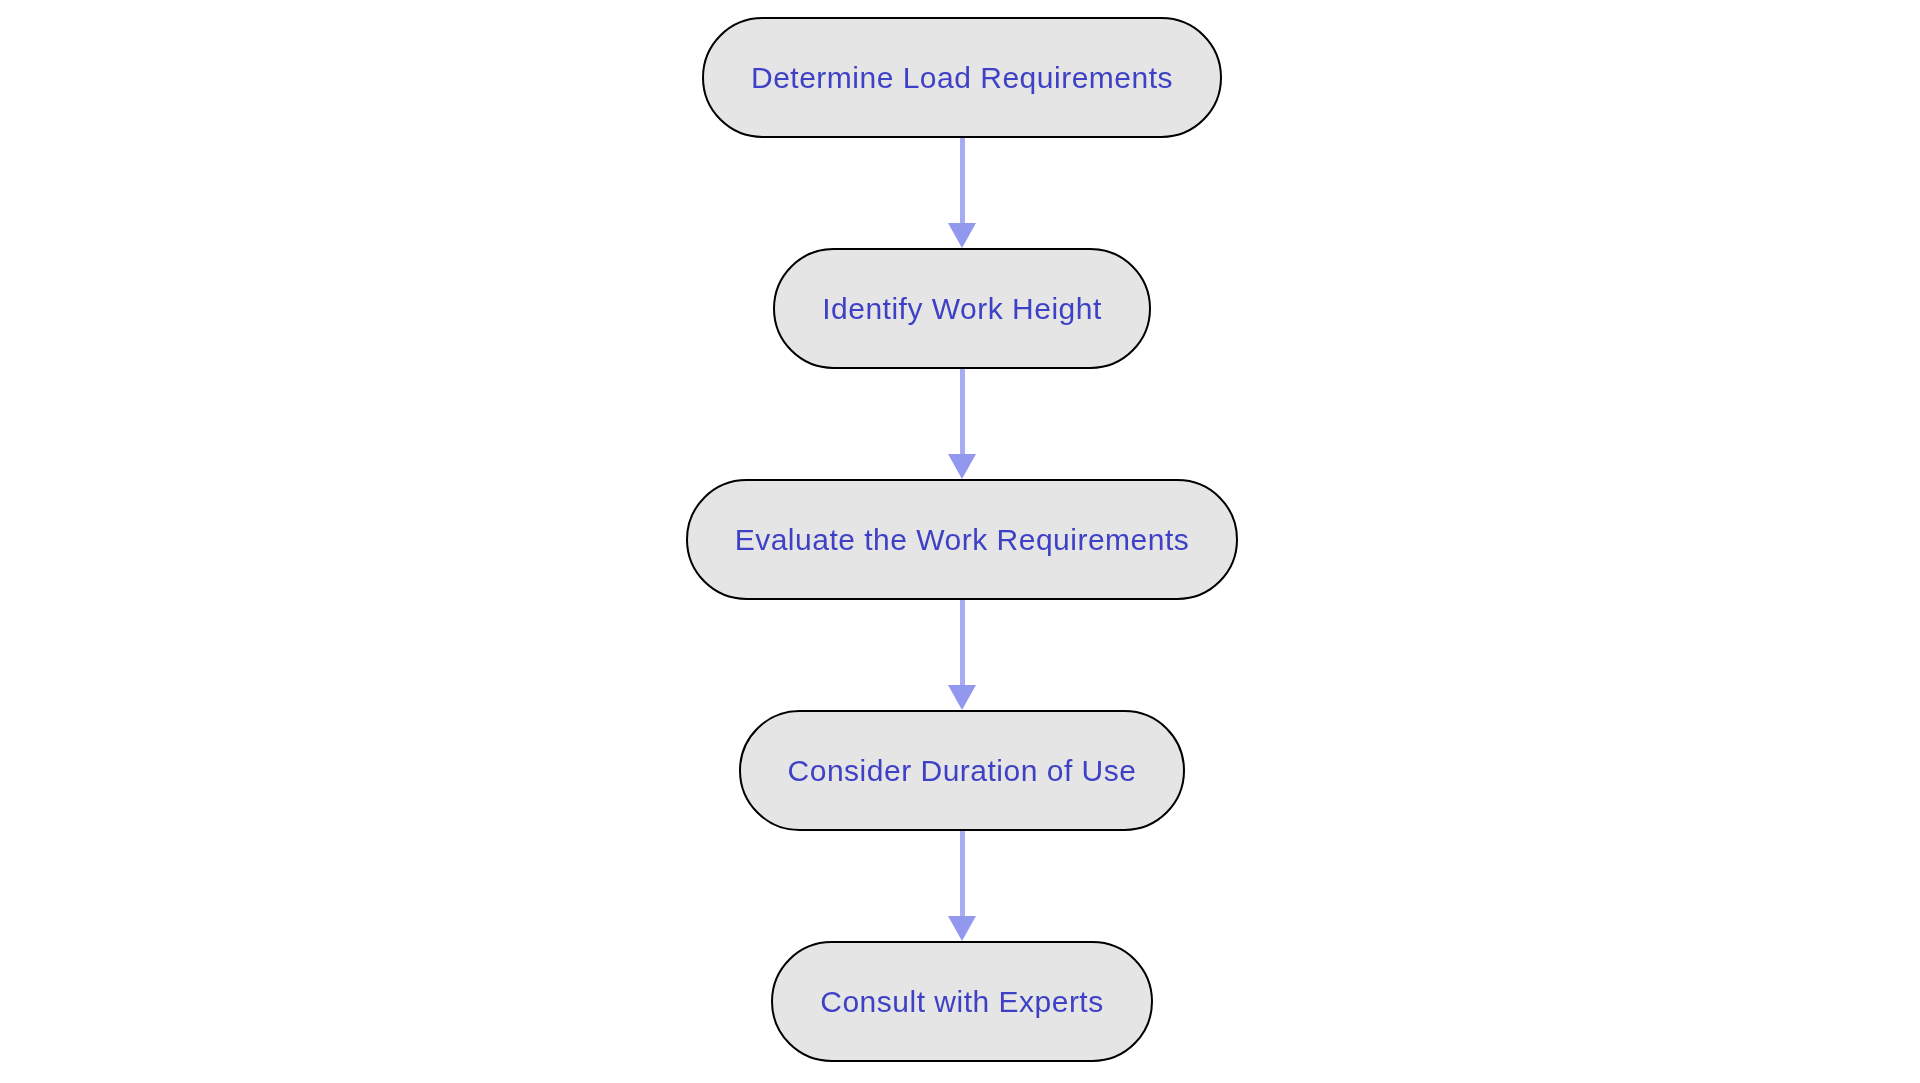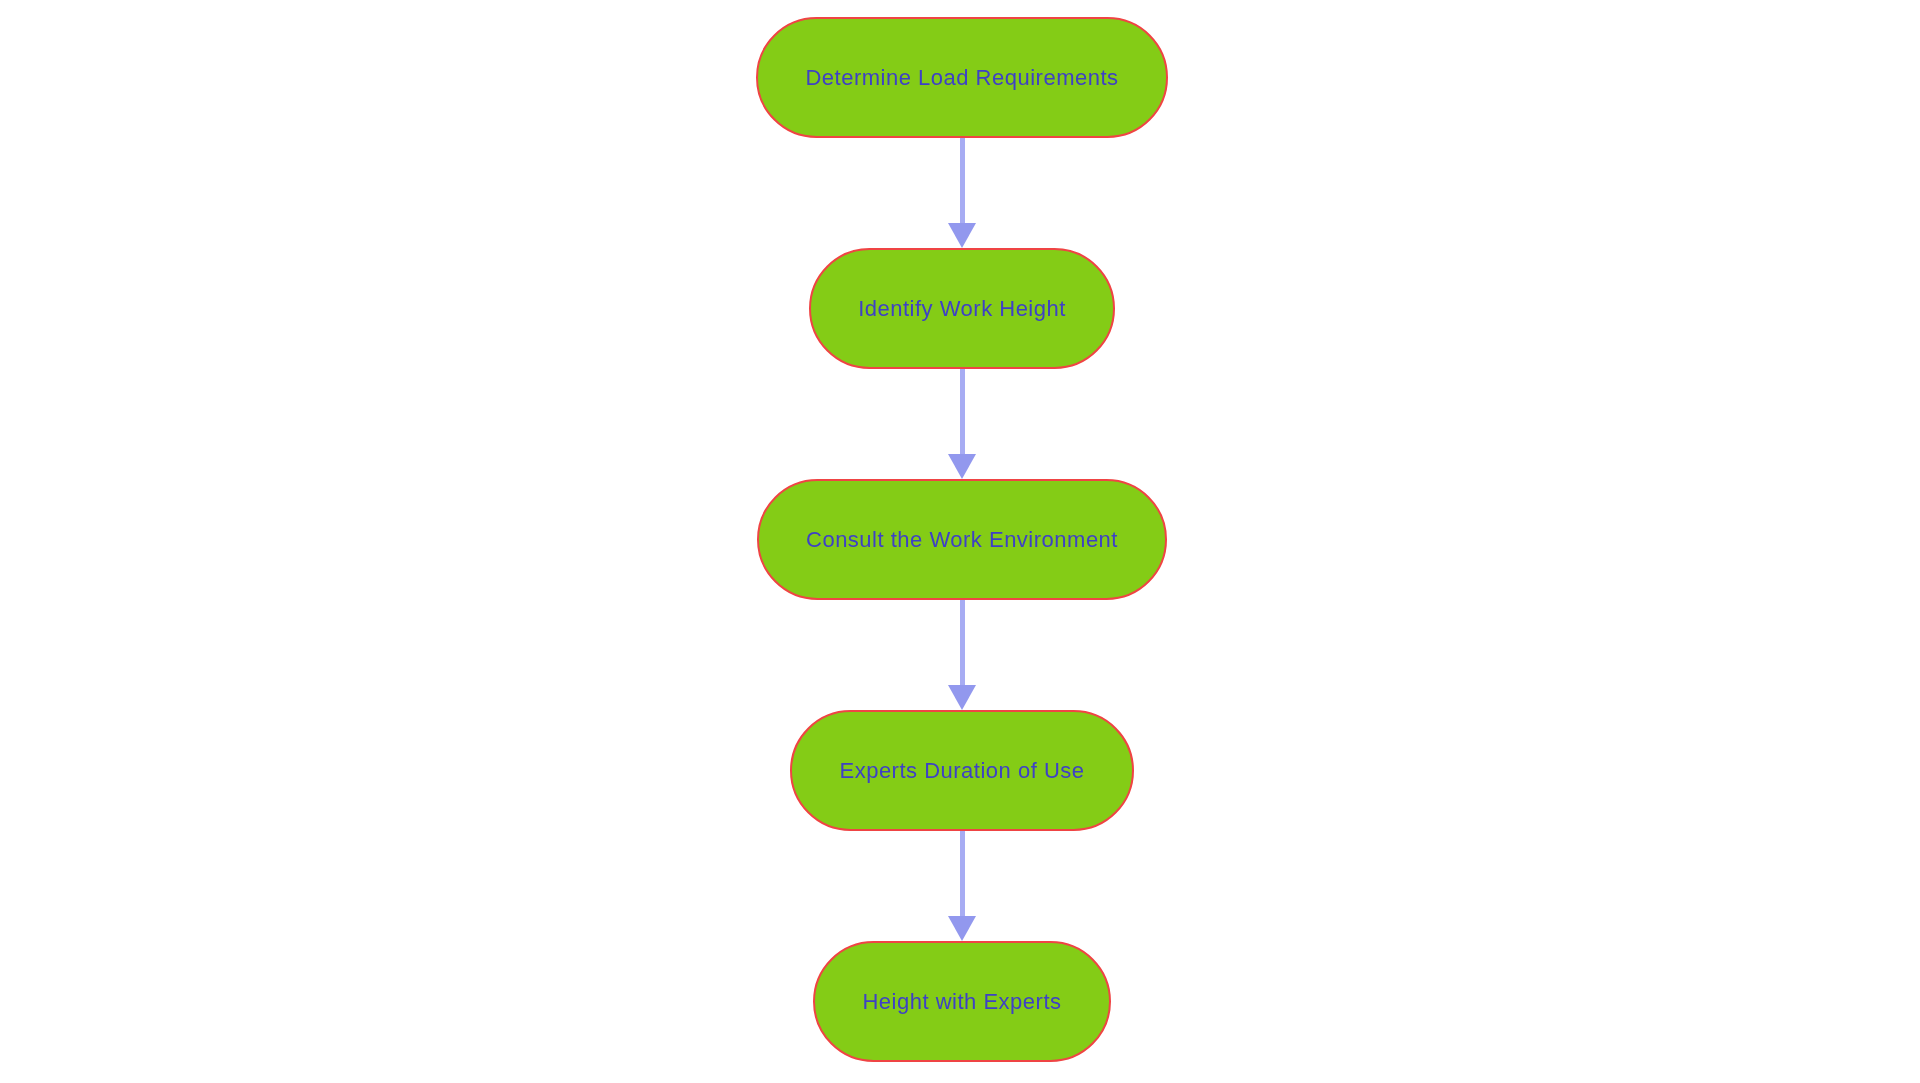--- a/index.html
+++ b/index.html
@@ -21,24 +21,24 @@
     top: 17px;
     width: 1924px; 
     display: flex;
     flex-direction: column;
     align-items: center;
   }
   .node {
     box-sizing: border-box;
     height: 121px;
     border-radius: 60.5px;
-    background: #84cc16;
-    border: 2px solid #ef4444;
+    background: #e5e5e5;
+    border: 2px solid #000000;
     color: #3e41c6;
-    font-size: 22px;
+    font-size: 30px;
     letter-spacing: 0.5px;
     display: flex;
     align-items: center;
     justify-content: center;
     padding: 0 47px;
     white-space: nowrap;
   }
   .arrow {
     height: 110px;
     display: flex;
@@ -76,35 +76,35 @@
     <div class="node">
       <span>Identify Work Height</span>
     </div>
 
     <div class="arrow">
       <div class="stem"></div>
       <div class="head"></div>
     </div>
 
     <div class="node">
-      <span>Consult the Work Environment</span>
+      <span>Evaluate the Work Requirements</span>
     </div>
 
     <div class="arrow">
       <div class="stem"></div>
       <div class="head"></div>
     </div>
 
     <div class="node">
-      <span>Experts Duration of Use</span>
+      <span>Consider Duration of Use</span>
     </div>
 
     <div class="arrow">
       <div class="stem"></div>
       <div class="head"></div>
     </div>
 
     <div class="node">
-      <span>Height with Experts</span>
+      <span>Consult with Experts</span>
     </div>
 
   </div>
 </div>
 
 </body></html>

